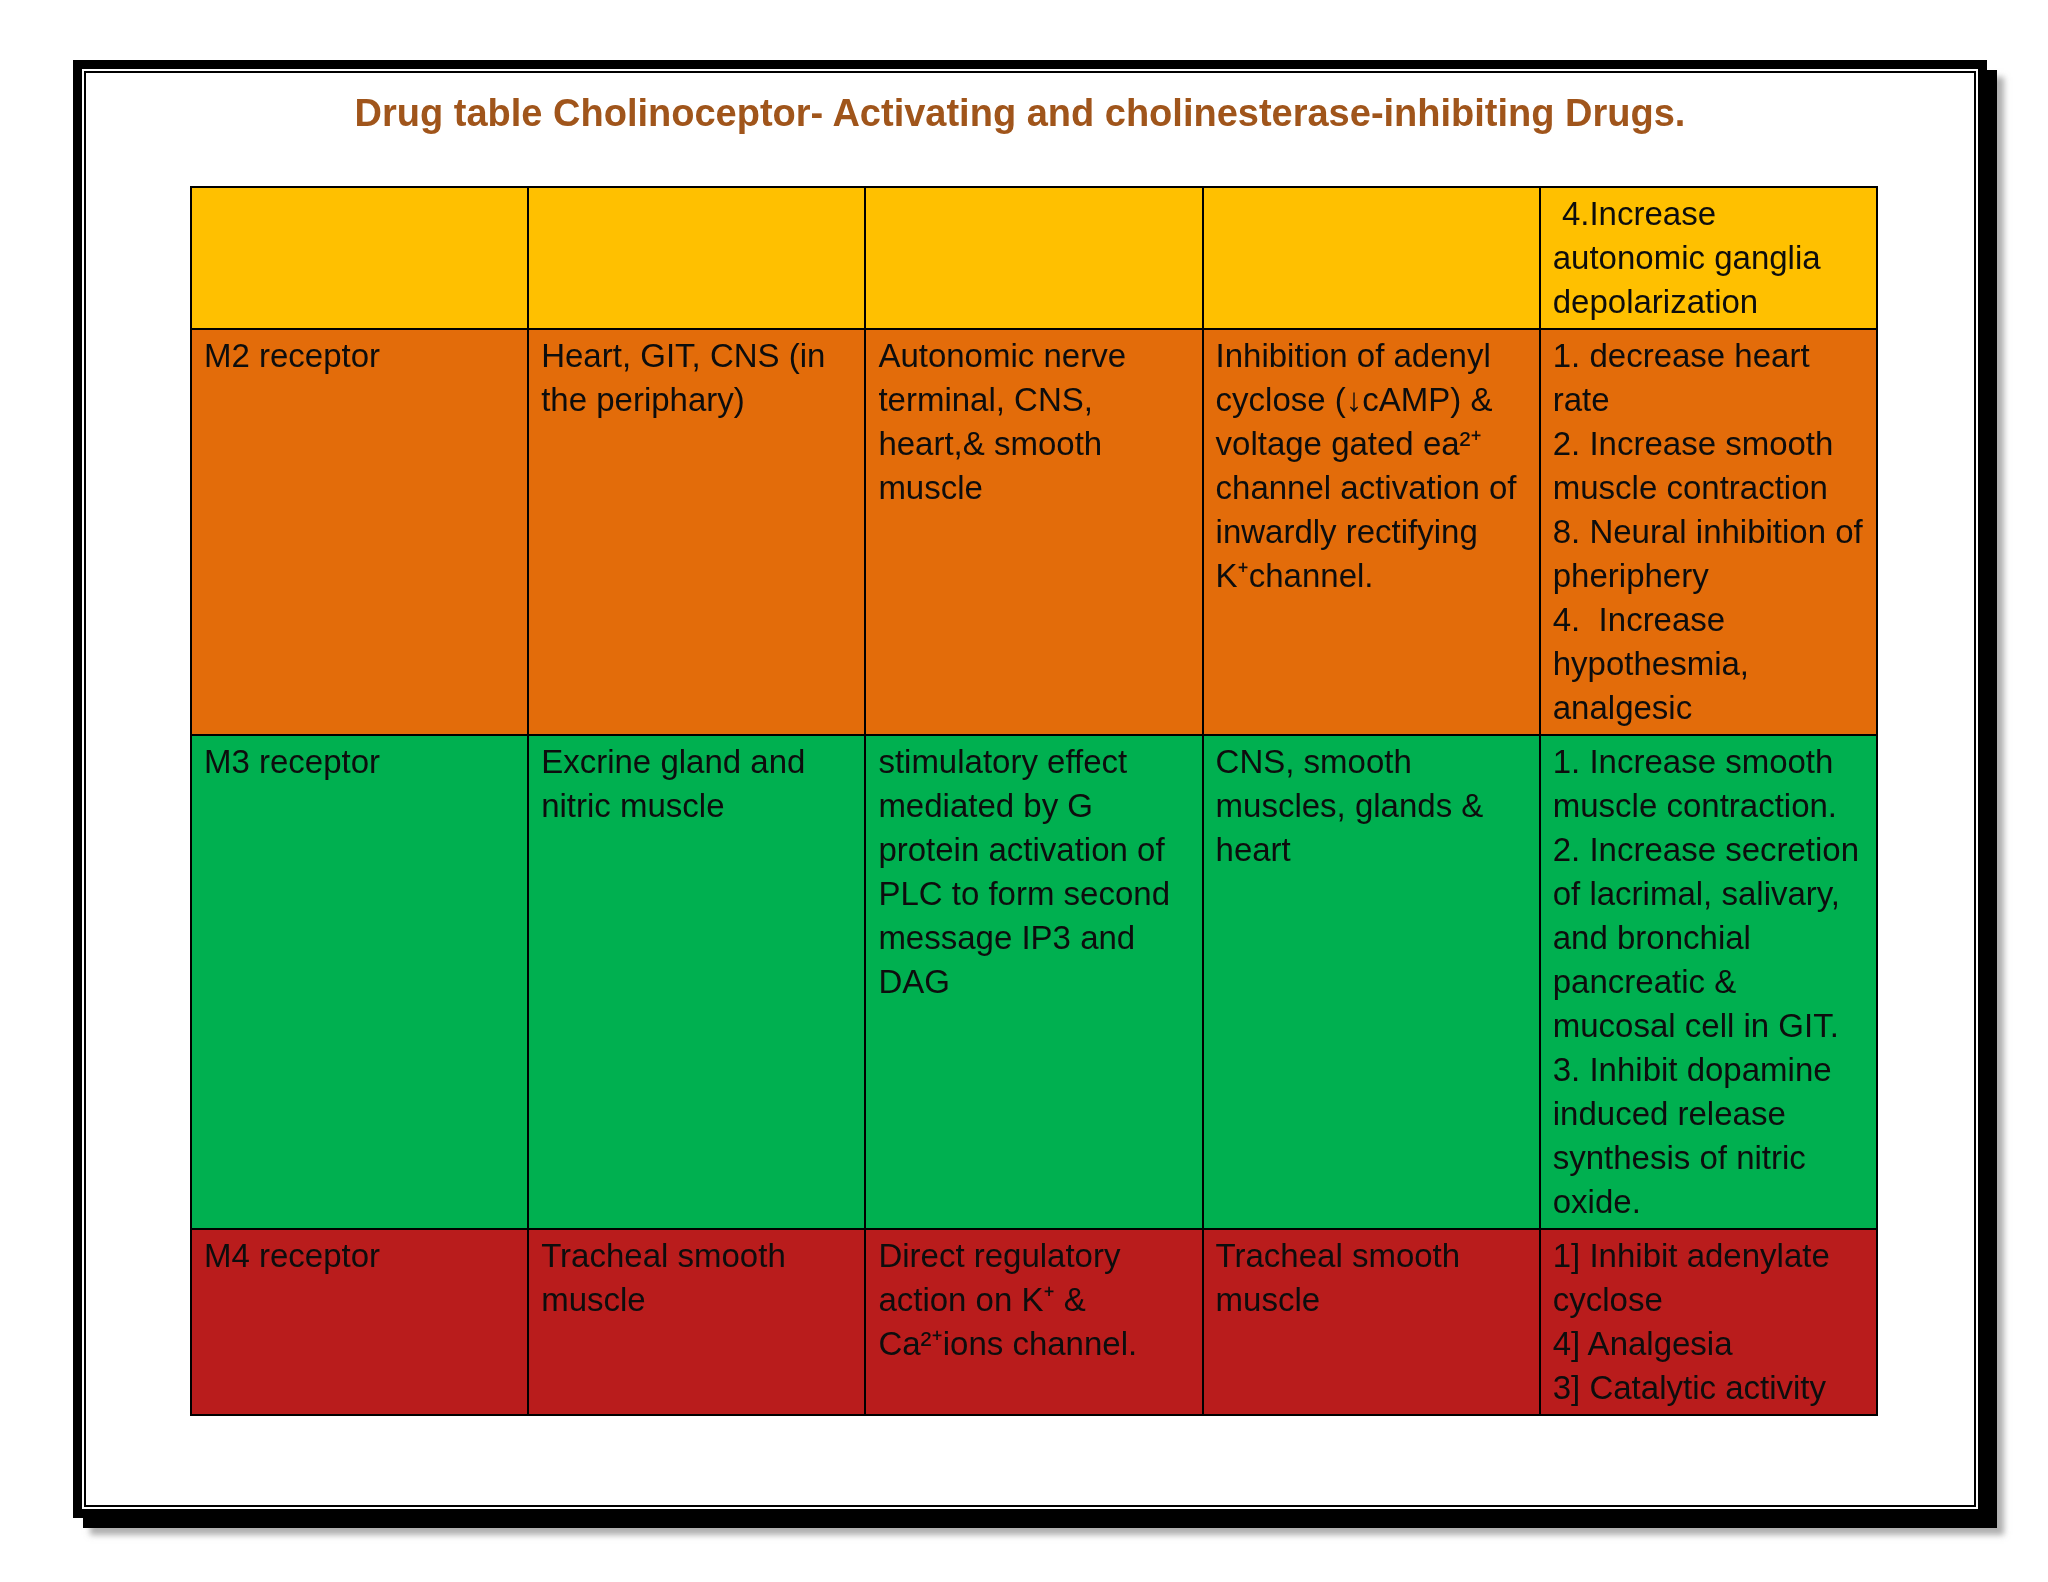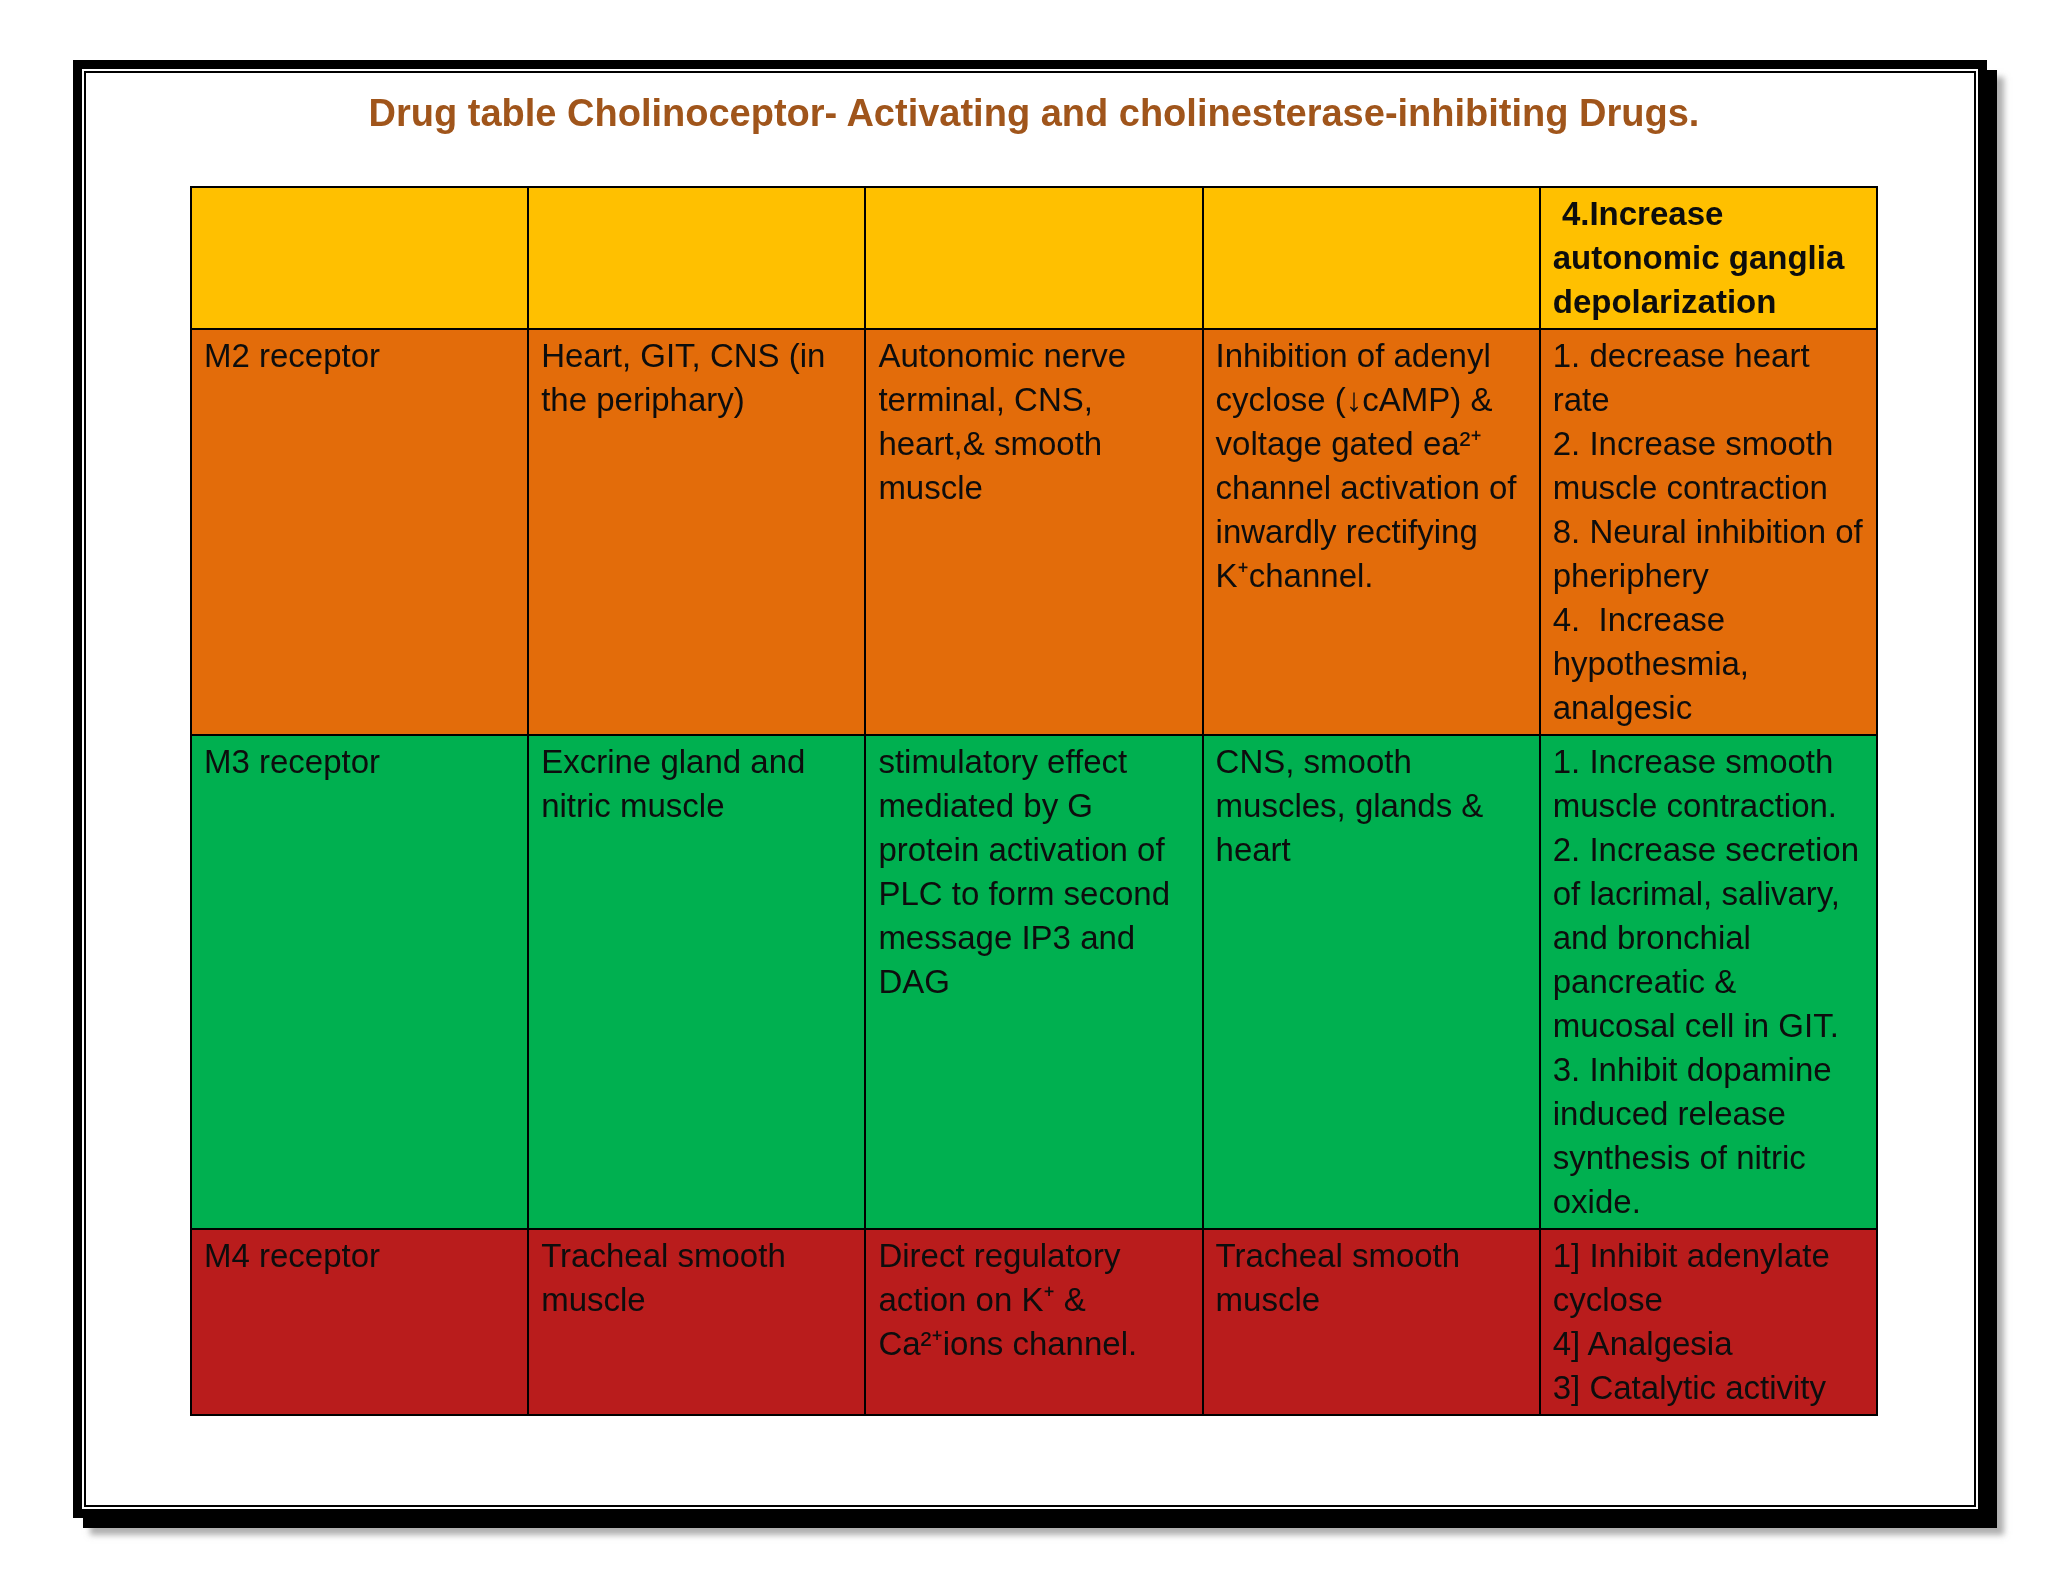--- a/index.html
+++ b/index.html
@@ -19,21 +19,21 @@
     background: transparent;
     pointer-events: none;
   }
   .page-frame-inner {
     position: absolute;
     left: 2px; top: 2px; right: 2px; bottom: 2px;
     border: 2px solid #000;
   }
   .title-wrap {
     position: absolute;
-    left: 77px; top: 92px;
+    left: 63px; top: 92px;
     width: 1914px;
     text-align: center;
   }
   .page-title {
     font-size: 38px;
     font-weight: bold;
     letter-spacing: 0px;
   }
   table.receptor-table {
     position: absolute;
@@ -65,21 +65,21 @@
 <div class="page-frame">
   <div class="page-frame-inner"></div>
 </div>
 
 <div class="title-wrap">
   <div class="page-title" style="color: rgb(160, 85, 27);">Drug table Cholinoceptor- Activating and cholinesterase-inhibiting Drugs.</div>
 </div>
 
 <table class="receptor-table">
   <tbody>
-    <tr class="r0" style="background-color: rgb(255, 192, 0); font-weight: bold;">
+    <tr class="r0" style="background-color: rgb(255, 192, 0);">
       <td></td>
       <td></td>
       <td></td>
       <td></td>
       <td> 4.Increase autonomic ganglia depolarization</td>
     </tr>
     <tr class="r1" style="background-color: rgb(227, 108, 10);">
       <td>M2 receptor</td>
       <td>Heart, GIT, CNS (in the periphary)</td>
       <td>Autonomic nerve terminal, CNS, heart,&amp; smooth muscle</td>

